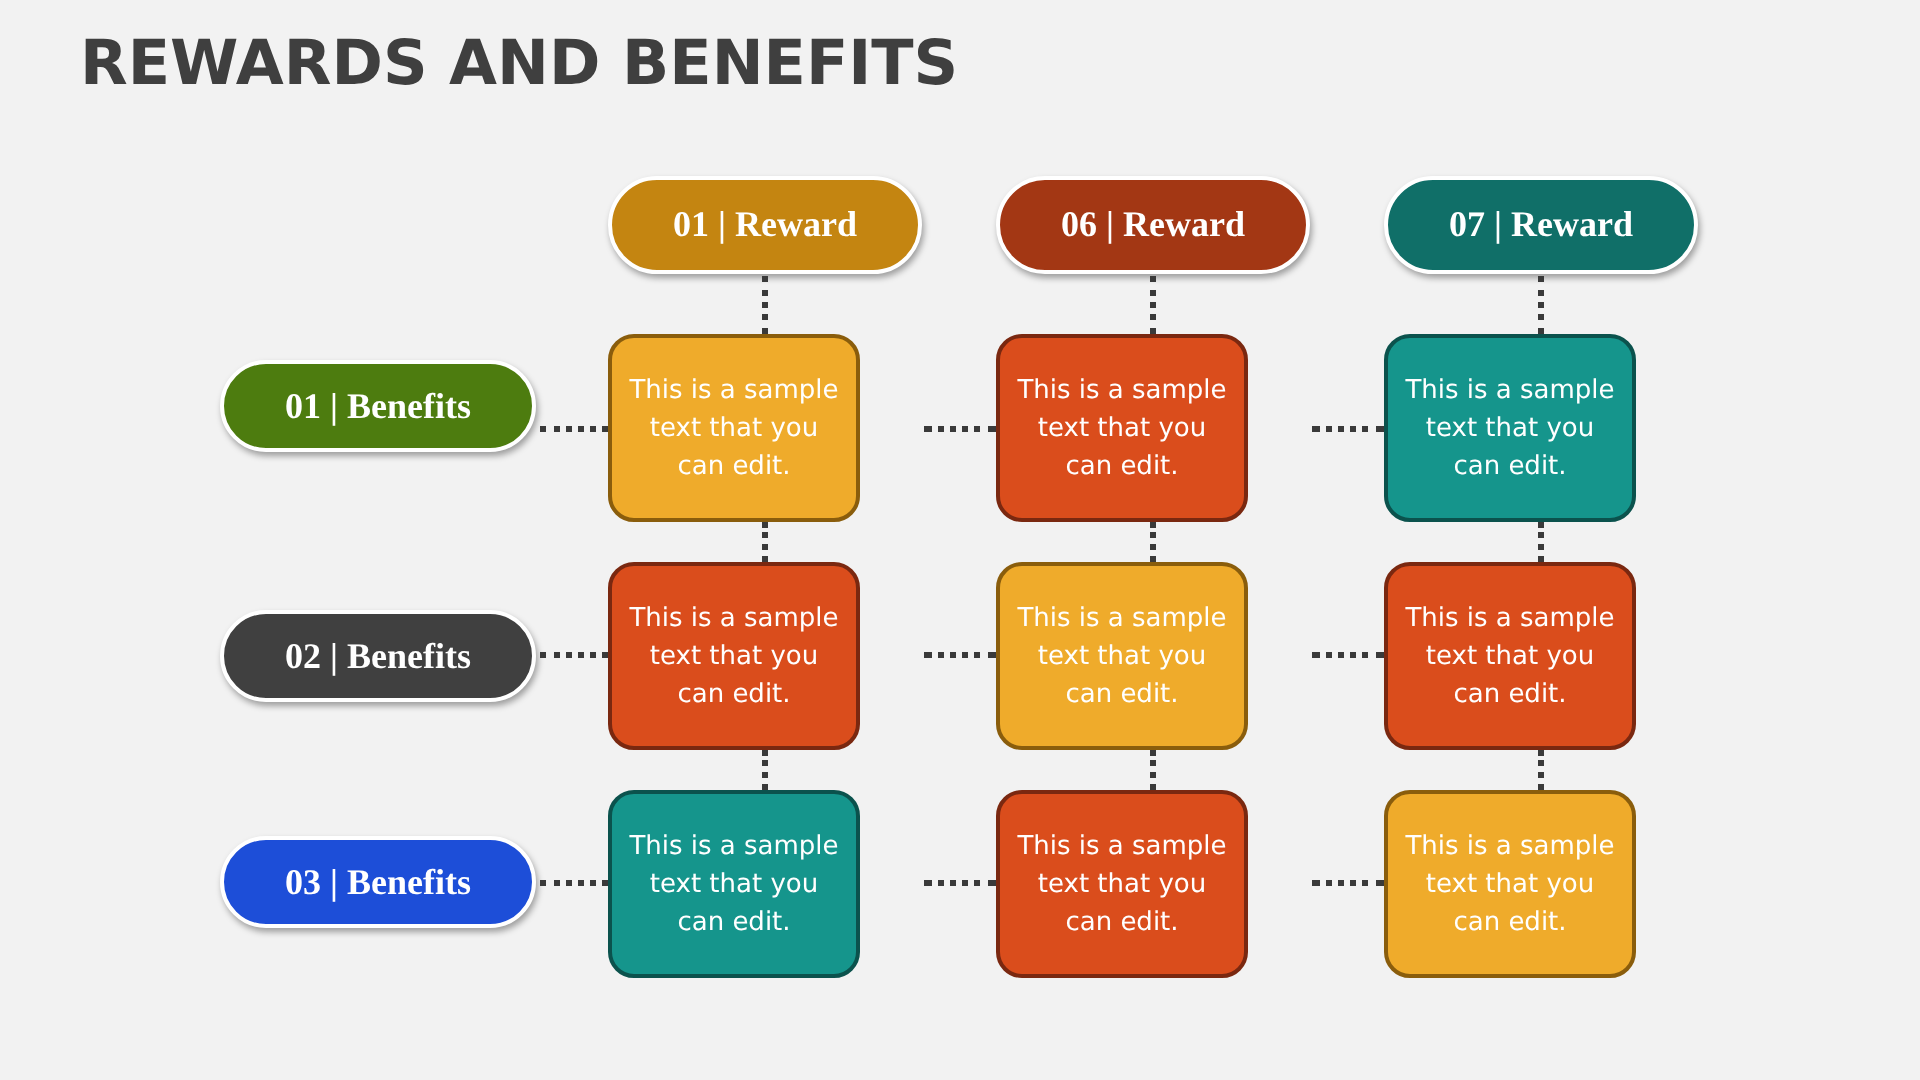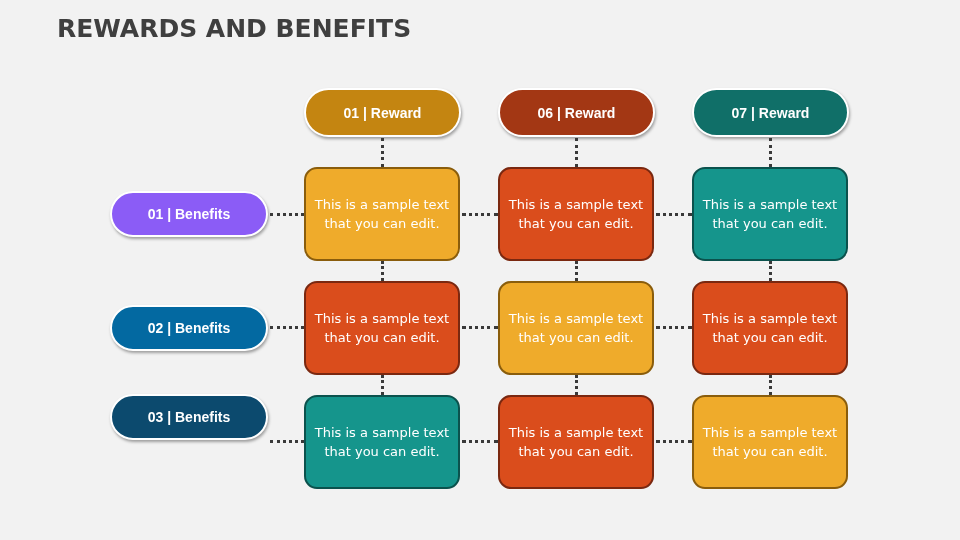--- a/index.html
+++ b/index.html
@@ -11,56 +11,55 @@
       height: 540px;
       background: #f2f2f2;
       position: relative;
       overflow: hidden;
       font-family: "DejaVu Sans", "Liberation Sans", sans-serif;
     }
     .title {
       position: absolute;
       left: 40px;
       top: 14px;
-      font-size: 25px;
+      font-size: 31px;
       font-weight: bold;
       color: #3f3f3f;
       letter-spacing: 0px;
       font-family: "DejaVu Sans", sans-serif;
-      margin-left: 17px;
     }
     .pill {
       position: absolute;
       box-sizing: border-box;
       border: 2px solid #ffffff;
       border-radius: 26px;
       color: #ffffff;
       font-weight: bold;
-      font-size: 14px;
+      font-size: 18px;
       display: flex;
       align-items: center;
       justify-content: center;
       box-shadow: 1px 2px 3px rgba(0,0,0,0.35);
-      font-family: Liberation Sans, sans-serif;
+      font-family: Liberation Serif, serif;
       white-space: pre;
     }
     .reward-pill {
       width: 157px;
       height: 49px;
       top: 88px;
     }
     .benefit-pill {
       width: 158px;
       height: 46px;
       left: 110px;
     }
     .card {
       position: absolute;
       box-sizing: border-box;
-      width: 156px;
+      width: 126px;
       height: 94px;
       border-radius: 13px;
       border: 2px solid;
       color: #ffffff;
       font-size: 13px;
       line-height: 19px;
       text-align: center;
       display: flex;
       align-items: center;
       justify-content: center;
@@ -88,23 +87,23 @@
   </style>
 </head>
 <body>
 
 <div class="title">REWARDS AND BENEFITS</div>
 
 <div class="pill reward-pill" style="left:304px;background:#c48511;">01 | Reward</div>
 <div class="pill reward-pill" style="left:498px;background:#a33714;">06 | Reward</div>
 <div class="pill reward-pill" style="left:692px;background:#106f68;">07 | Reward</div>
 
-<div class="pill benefit-pill" style="top:191px;background:#8b5cf6;">01 | Benefits</div>
-<div class="pill benefit-pill" style="top:305px;background:#0369a1;">02 | Benefits</div>
-<div class="pill benefit-pill" style="top:394px;background:#0c4a6e;">03 | Benefits</div>
+<div class="pill benefit-pill" style="top:180px;background:#4d7c0f;">01 | Benefits</div>
+<div class="pill benefit-pill" style="top:305px;background:#404040;">02 | Benefits</div>
+<div class="pill benefit-pill" style="top:418px;background:#1d4ed8;">03 | Benefits</div>
 
 <div class="vdot" style="left:381px;top:138px;height:29px;"></div>
 <div class="vdot" style="left:575px;top:138px;height:29px;"></div>
 <div class="vdot" style="left:769px;top:138px;height:29px;"></div>
 
 <div class="vdot" style="left:381px;top:261px;height:20px;"></div>
 <div class="vdot" style="left:575px;top:261px;height:20px;"></div>
 <div class="vdot" style="left:769px;top:261px;height:20px;"></div>
 
 <div class="vdot" style="left:381px;top:375px;height:20px;"></div>

